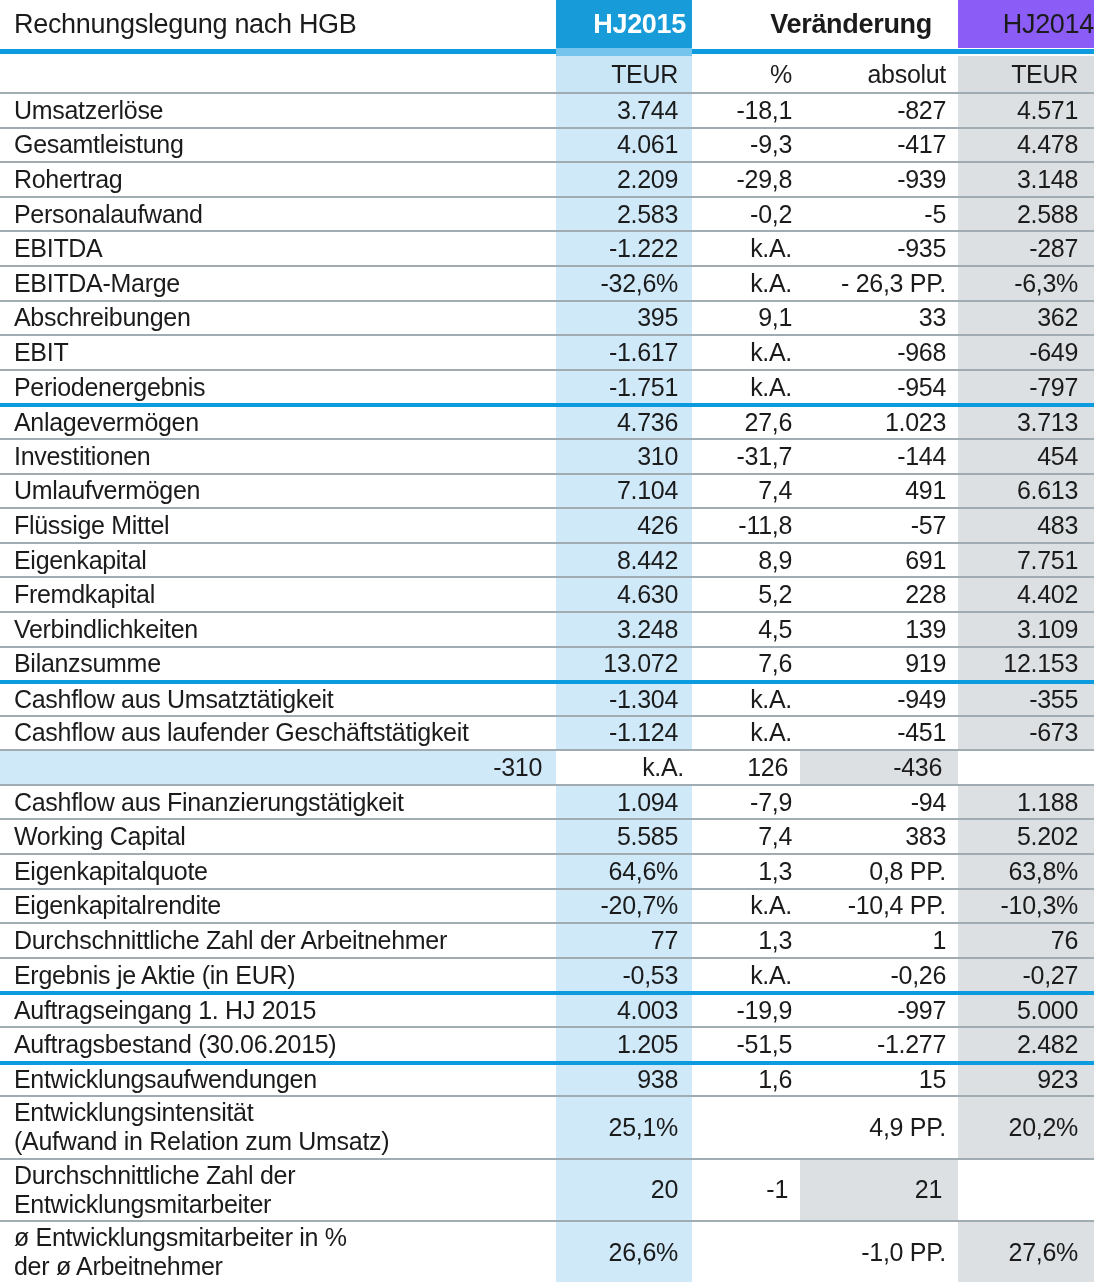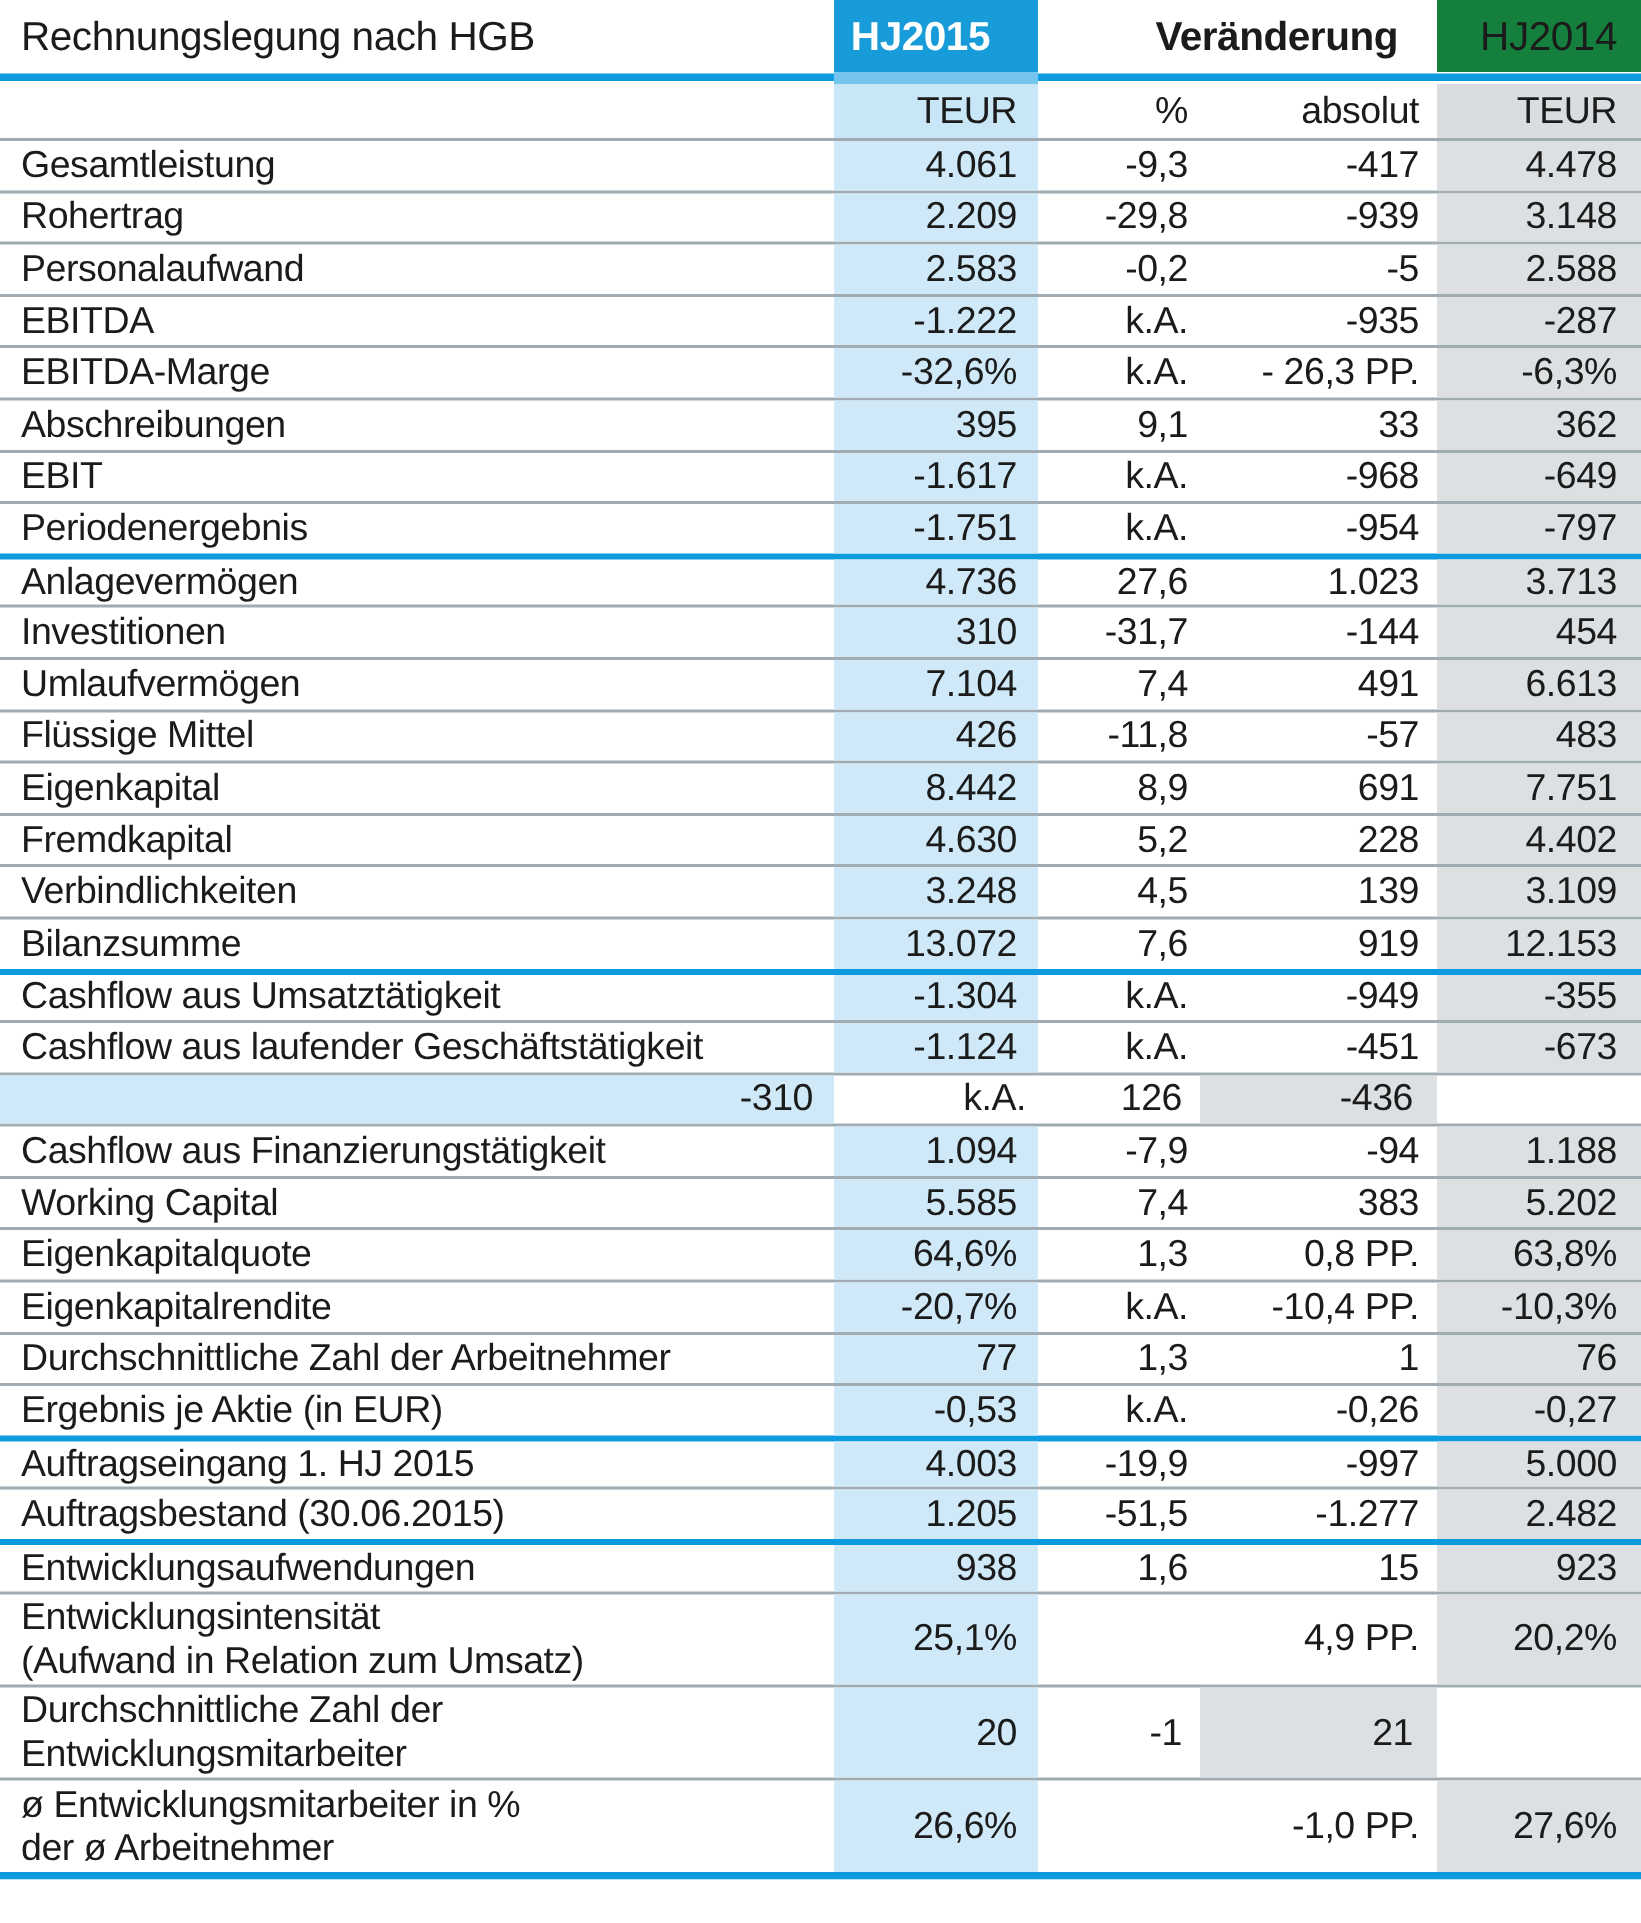--- a/index.html
+++ b/index.html
@@ -19,23 +19,23 @@
     display:grid;
     grid-template-columns:556px 136px 266px 136px;
     height:48px;
     font-size:27px;
   }
   .header-row .cell{display:flex;align-items:center;}
   .cell{display:flex;align-items:center;box-sizing:border-box;overflow:hidden;}
   .cell.label{justify-content:flex-start;padding-left:14px;white-space:pre-line;line-height:1.16;}
   .cell.num{justify-content:flex-end;}
   .col-title{padding-left:14px;}
-  .col-hj2015-h{background:#189cd9;color:#ffffff;font-weight:bold;justify-content:flex-end;padding-right:32px;}
+  .col-hj2015-h{background:#189cd9;color:#ffffff;font-weight:bold;justify-content:flex-end;padding-right:6px;}
   .col-change-h{justify-content:flex-end;padding-right:26px;font-weight:bold;}
-  .col-hj2014-h{background:#15803d;justify-content:flex-end;padding-right:16px;}
+  .col-hj2014-h{background:#8b5cf6;justify-content:flex-end;padding-right:0;}
   .divider{height:8px;position:relative;background:#ffffff;}
   .divider::before{content:"";position:absolute;left:0;right:0;top:1px;height:5px;background:#0d9be0;}
   .divider-light{position:absolute;left:556px;width:136px;top:0;height:8px;background:#74c4ed;}
   .subheader{height:36px;font-size:25px;}
   .subheader .v2015{background:#c9e6f7;}
   .subheader .v2014{background:#d9dde0;}
   .row{min-height:34.6px;border-top:2px solid #a0acb1;font-size:25px;}
   .row.section-start{border-top:4px solid #0d9be0;}
   .row.tall{min-height:62.4px;}
   .v2015{background:#cfe9f8;padding-right:14px;}
@@ -62,20 +62,27 @@
 
   <div class="grid-row subheader">
     <div class="cell label"></div>
     <div class="cell num v2015">TEUR</div>
     <div class="cell num pct">%</div>
     <div class="cell num abs">absolut</div>
     <div class="cell num v2014">TEUR</div>
   </div>
 
   <div id="rows-container">
+  <div class="grid-row row">
+    <div class="cell label">Umsatzerlöse</div>
+    <div class="cell num v2015">3.744</div>
+    <div class="cell num pct">-18,1</div>
+    <div class="cell num abs">-827</div>
+    <div class="cell num v2014">4.571</div>
+  </div>
 
   <div class="grid-row row">
     <div class="cell label">Gesamtleistung</div>
     <div class="cell num v2015">4.061</div>
     <div class="cell num pct">-9,3</div>
     <div class="cell num abs">-417</div>
     <div class="cell num v2014">4.478</div>
   </div>
 
   <div class="grid-row row">

